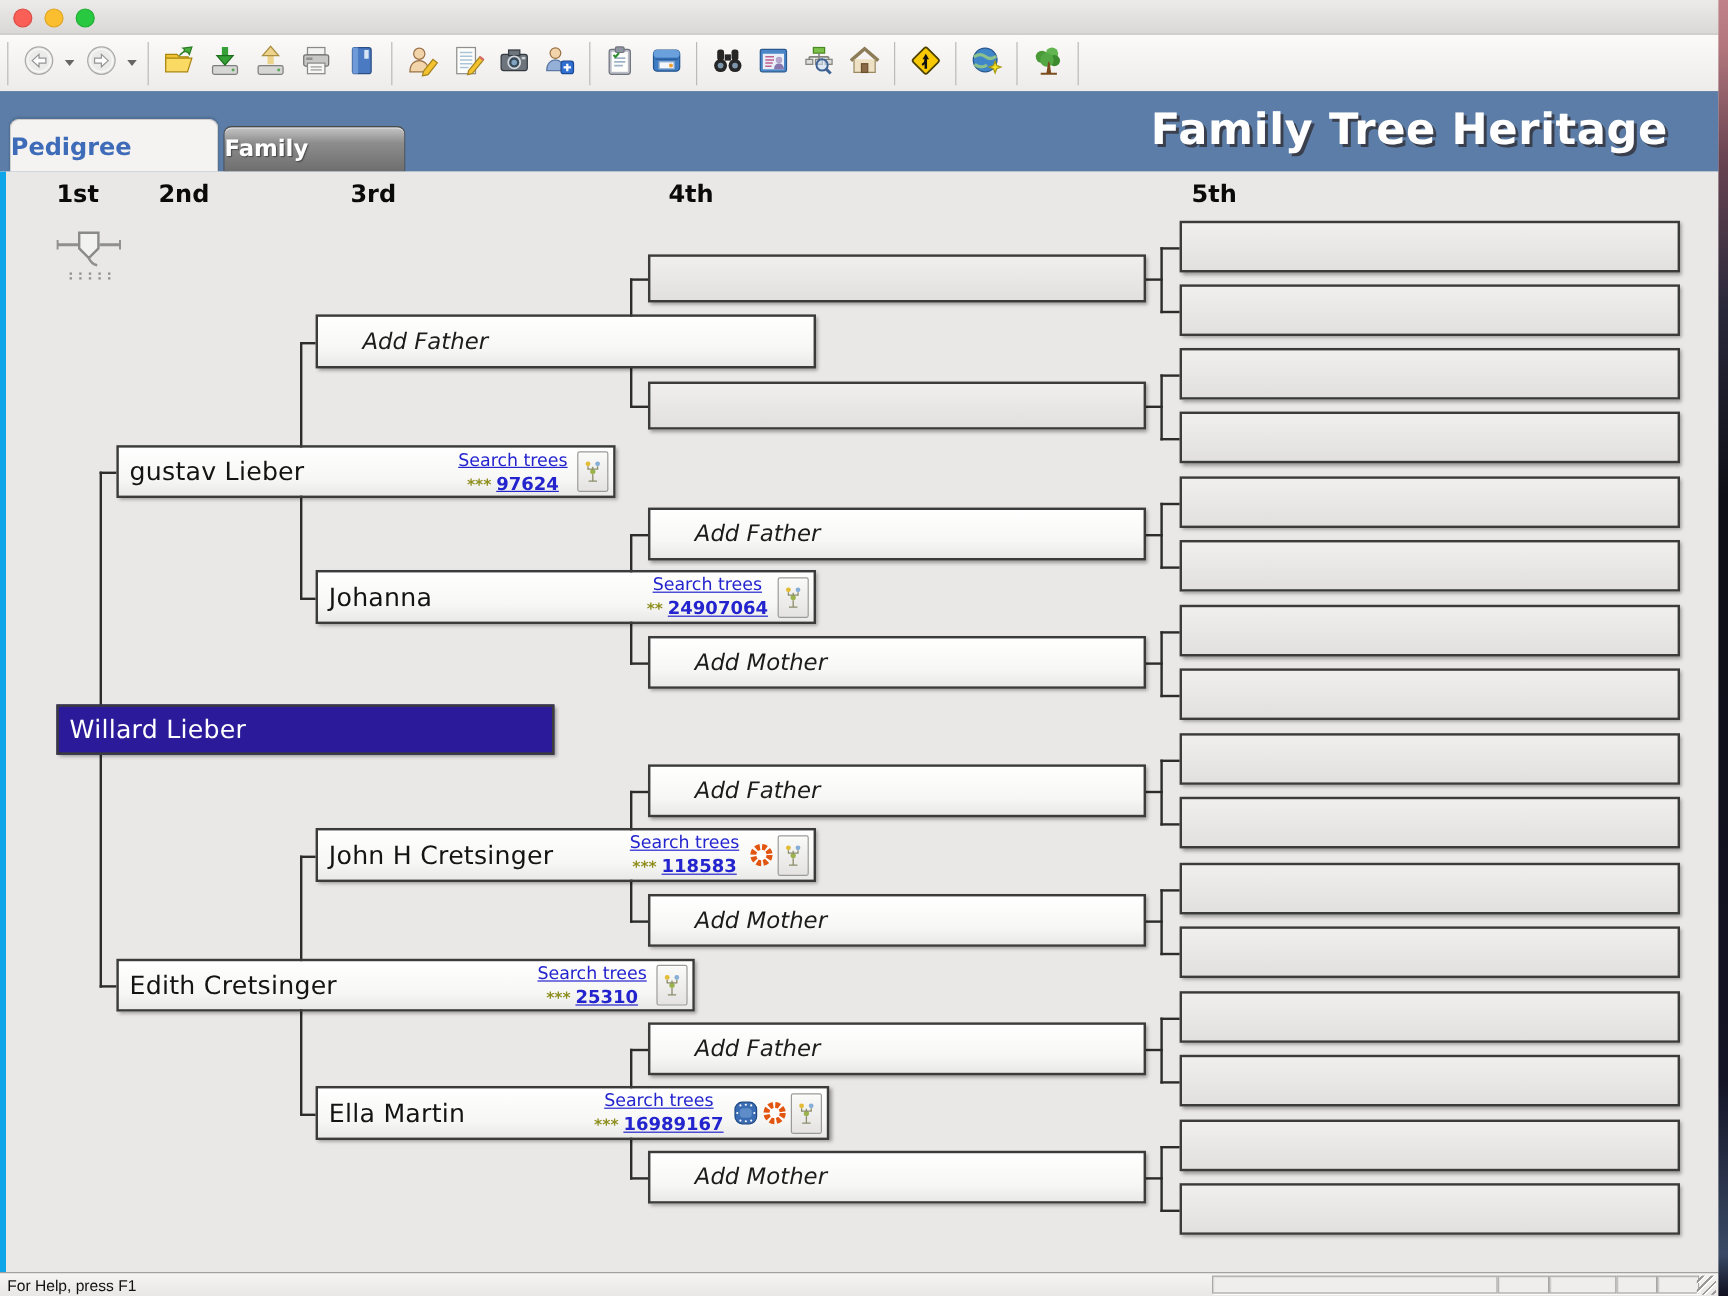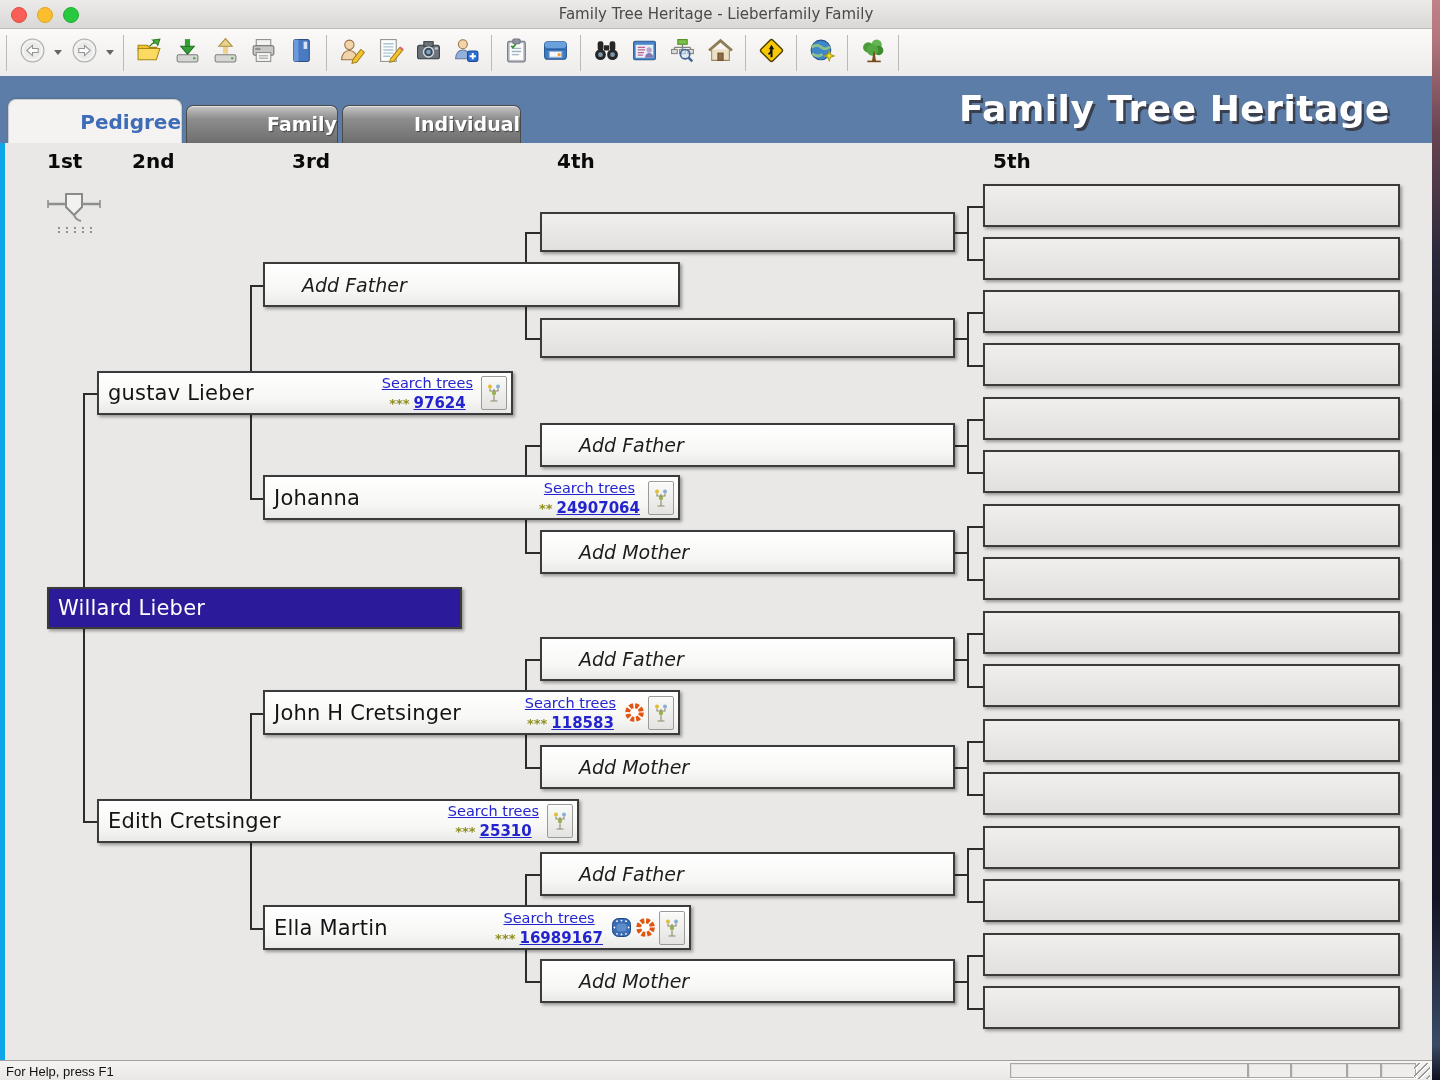--- a/index.html
+++ b/index.html
@@ -18,21 +18,21 @@
     background:linear-gradient(#fbfaf9,#eeecea);border-bottom:1px solid #9d9b9a;
     display:flex;align-items:center;}
   .tsep{width:1px;height:36px;background:#bcbab8;margin:0 6px;flex:0 0 1px;}
   .tbtn{width:38px;height:40px;display:flex;align-items:center;justify-content:center;flex:0 0 auto;}
   .tbtn svg{width:27px;height:27px;}
   .tcaret{width:14px;height:40px;display:flex;align-items:center;justify-content:center;flex:0 0 auto;}
   .tcaret i{width:0;height:0;border-left:4px solid transparent;border-right:4px solid transparent;border-top:5px solid #666;}
   
   #band{position:absolute;left:0;top:76px;width:1432px;height:67px;background:#5b7da7;}
   #tabs{position:absolute;left:8px;bottom:0;display:flex;align-items:flex-end;gap:4px;}
-  .tab{box-sizing:border-box;text-align:right;font-weight:bold;cursor:default;}
+  .tab{box-sizing:border-box;text-align:left;font-weight:bold;cursor:default;}
   .tab.inactive{height:38px;line-height:36px;font-size:19px;color:#fff;
     background:linear-gradient(#c6c6c6,#8d8d8d 35%,#6e6e6e);
     border:1px solid #4a4a4a;border-bottom:none;border-radius:7px 7px 0 0;
     box-shadow:inset 0 1px 0 rgba(255,255,255,.55);text-shadow:1px 1px 1px rgba(0,0,0,.45);}
   .tab.active{height:44px;line-height:44px;font-size:20px;color:#3e6cb8;
     background:#f4f3f1;border:1px solid #cfcdcb;border-bottom:none;border-radius:8px 8px 0 0;
     box-shadow:0 -1px 2px rgba(0,0,0,.12);}
   #brand{position:absolute;right:42px;top:12px;font-size:36px;font-weight:bold;color:#fff;
     letter-spacing:.5px;text-shadow:2.5px 2.5px 0 rgba(52,52,60,.85);white-space:nowrap;}
   
@@ -76,21 +76,20 @@
 </style>
 </head>
 <body>
 
 <div id="app">
 
   <div id="titlebar">
     <span id="tl-close" class="tl"></span>
     <span id="tl-min" class="tl"></span>
     <span id="tl-zoom" class="tl"></span>
-    <div id="wtitle">Family Tree Heritage - Lieberfamily Family</div>
   </div>
 
   <div id="toolbar">
       <div class="tsep"></div>
       <div class="tbtn">
         <span><svg viewBox="0 0 26 26">
             <circle cx="13" cy="13" r="11" fill="#ebebea" stroke="#a9a9a8"></circle>
             <circle cx="13" cy="13" r="9" fill="none" stroke="#f8f8f8"></circle>
             <path d="M7.5 13l5.5-5v3h5.5v4H13v3z" fill="#fdfdfd" stroke="#959595"></path>
           </svg></span>
@@ -267,21 +266,20 @@
             <path d="M7 23.5h13" stroke="#7c4c1e" stroke-width="1.6"></path>
           </svg></span>
       </div>
       <div class="tsep"></div>
     </div>
 
   <div id="band">
     <div id="tabs">
         <div class="tab active" style="width: 174px;">Pedigree</div>
         <div class="tab inactive" style="width: 152px;">Family</div>
-        <div class="tab inactive" style="width: 179px;">Individual</div>
       </div>
     <div id="brand">Family Tree Heritage</div>
   </div>
 
   <div id="chart">
     <div id="genlabels">
         <span class="genlab" style="left: 42px;">1st</span>
         <span class="genlab" style="left: 127px;">2nd</span>
         <span class="genlab" style="left: 287px;">3rd</span>
         <span class="genlab" style="left: 552px;">4th</span>

